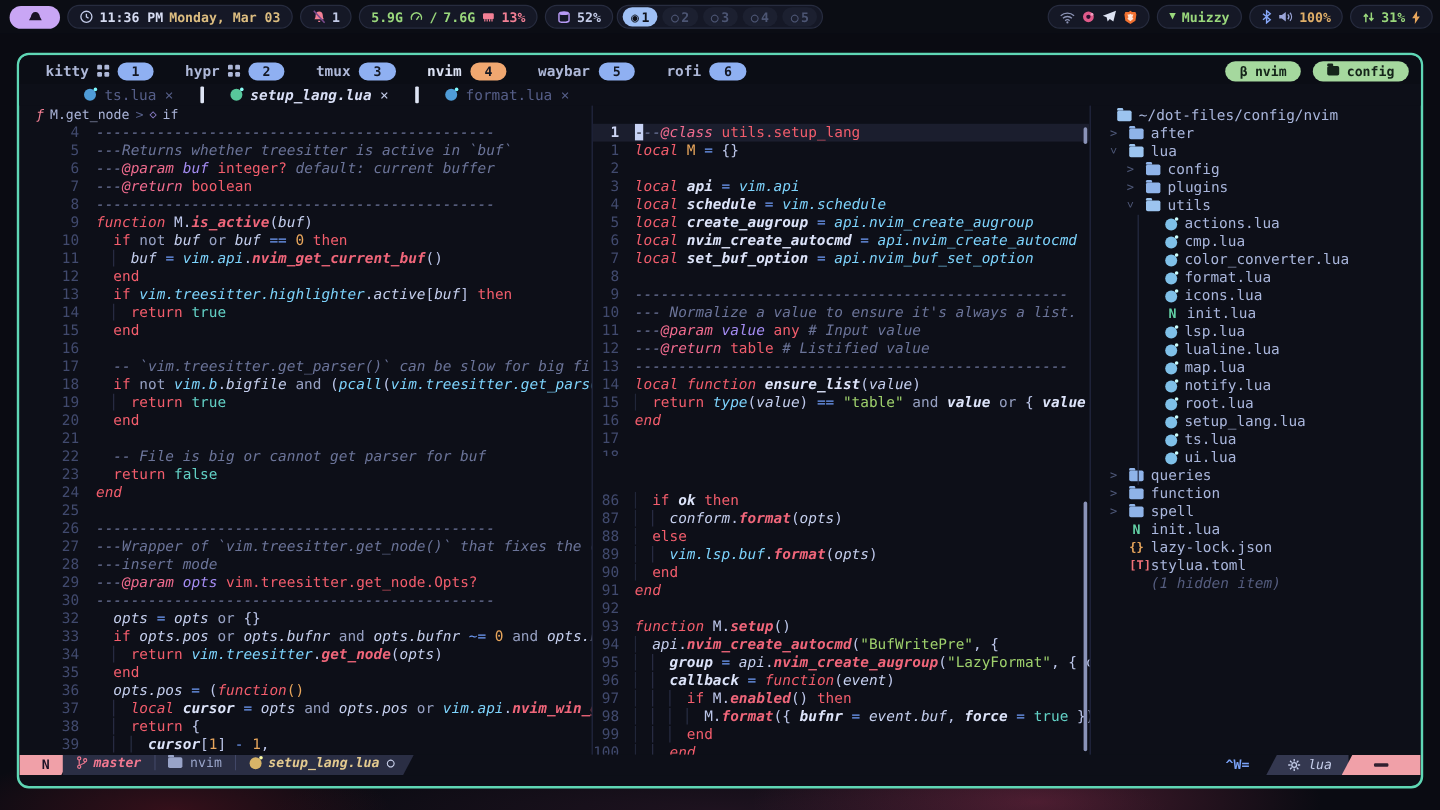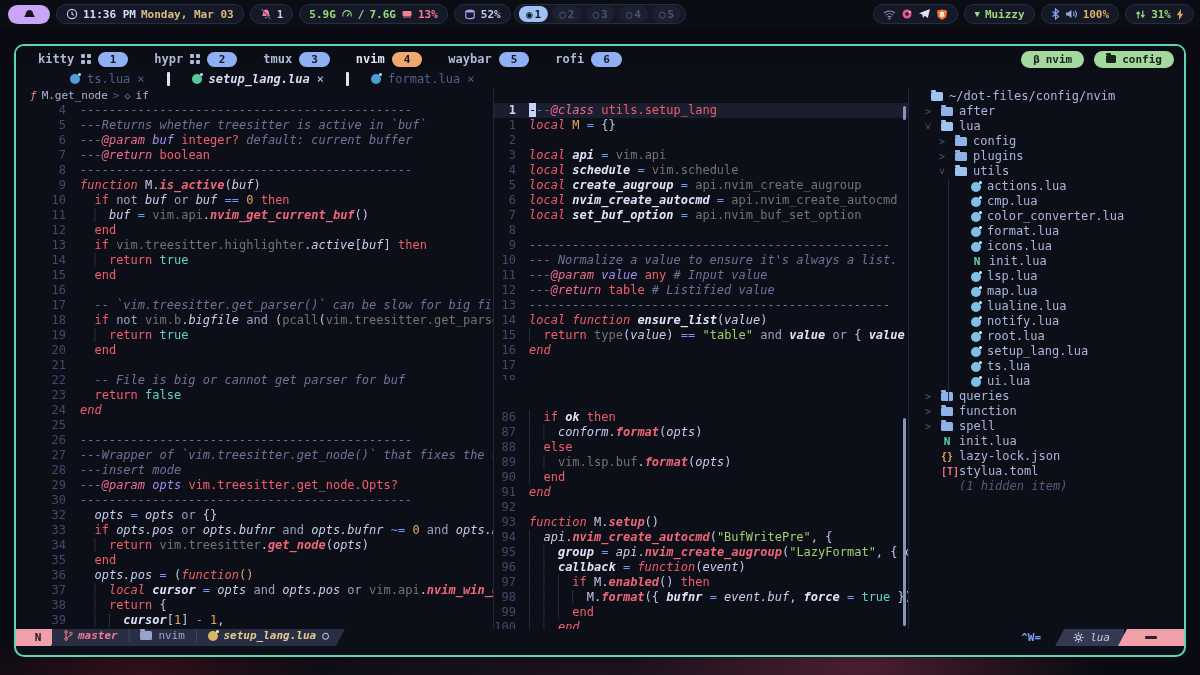--- a/index.html
+++ b/index.html
@@ -80,21 +80,21 @@
   .sb-bottom{top:330px;height:208px;}
   
   .tk-cm{color:#6b7499;font-style:italic;}
   .tk-doc{color:#f16c8f;font-style:italic;}
   .tk-kw{color:#f25d6c;}
   .tk-kwi{color:#f25d6c;font-style:italic;}
   .tk-fn{color:#f0667a;font-style:italic;font-weight:bold;}
   .tk-op{color:#6f9bf5;}
   .tk-num{color:#e8a65c;}
   .tk-str{color:#9ed06c;}
-  .tk-bi{color:#737373;}
+  .tk-bi{color:#7dd3fc;font-style:italic;}
   .tk-id{color:#bcc6ea;}
   .tk-v{color:#c5cfee;font-style:italic;}
   .tk-vb{color:#dde4fa;font-weight:bold;font-style:italic;}
   .tk-pv{color:#a48cf2;font-style:italic;}
   .tk-bool{color:#62d0c5;}
   .tk-gr{color:#96a0c2;}
   .tk-ig{color:#2b3048;}
   .tk-cur{background:#c8d3f5;color:#10131c;}
   
   .titem{height:15px;line-height:15px;display:flex;align-items:center;font-size:12px;
@@ -423,22 +423,22 @@
         <div class="titem" style="padding-left: 30px;"><span class="chev">&gt;</span><span class="fold"></span><span>config</span></div>
         <div class="titem" style="padding-left: 30px;"><span class="chev">&gt;</span><span class="fold"></span><span>plugins</span></div>
         <div class="titem" style="padding-left: 30px;"><span class="chev">˅</span><span class="fold open"></span><span>utils</span></div>
         <div class="titem" style="padding-left: 46px;"><span class="chev"> </span><span class="luadot t"></span><span>actions.lua</span></div>
         <div class="titem" style="padding-left: 46px;"><span class="chev"> </span><span class="luadot t"></span><span>cmp.lua</span></div>
         <div class="titem" style="padding-left: 46px;"><span class="chev"> </span><span class="luadot t"></span><span>color_converter.lua</span></div>
         <div class="titem" style="padding-left: 46px;"><span class="chev"> </span><span class="luadot t"></span><span>format.lua</span></div>
         <div class="titem" style="padding-left: 46px;"><span class="chev"> </span><span class="luadot t"></span><span>icons.lua</span></div>
         <div class="titem" style="padding-left: 46px;"><span class="chev"> </span><span class="nvic">N</span><span>init.lua</span></div>
         <div class="titem" style="padding-left: 46px;"><span class="chev"> </span><span class="luadot t"></span><span>lsp.lua</span></div>
+        <div class="titem" style="padding-left: 46px;"><span class="chev"> </span><span class="luadot t"></span><span>lualine.lua</span></div>
         <div class="titem" style="padding-left: 46px;"><span class="chev"> </span><span class="luadot t"></span><span>map.lua</span></div>
-        <div class="titem" style="padding-left: 46px;"><span class="chev"> </span><span class="luadot t"></span><span>lualine.lua</span></div>
         <div class="titem" style="padding-left: 46px;"><span class="chev"> </span><span class="luadot t"></span><span>notify.lua</span></div>
         <div class="titem" style="padding-left: 46px;"><span class="chev"> </span><span class="luadot t"></span><span>root.lua</span></div>
         <div class="titem" style="padding-left: 46px;"><span class="chev"> </span><span class="luadot t"></span><span>setup_lang.lua</span></div>
         <div class="titem" style="padding-left: 46px;"><span class="chev"> </span><span class="luadot t"></span><span>ts.lua</span></div>
         <div class="titem" style="padding-left: 46px;"><span class="chev"> </span><span class="luadot t"></span><span>ui.lua</span></div>
         <div class="titem" style="padding-left: 16px;"><span class="chev">&gt;</span><span class="fold"></span><span>queries</span></div>
         <div class="titem" style="padding-left: 16px;"><span class="chev">&gt;</span><span class="fold"></span><span>function</span></div>
         <div class="titem" style="padding-left: 16px;"><span class="chev">&gt;</span><span class="fold"></span><span>spell</span></div>
         <div class="titem" style="padding-left: 16px;"><span class="chev"> </span><span class="nvic">N</span><span>init.lua</span></div>
         <div class="titem" style="padding-left: 16px;"><span class="chev"> </span><span class="jsic">{}</span><span>lazy-lock.json</span></div>

